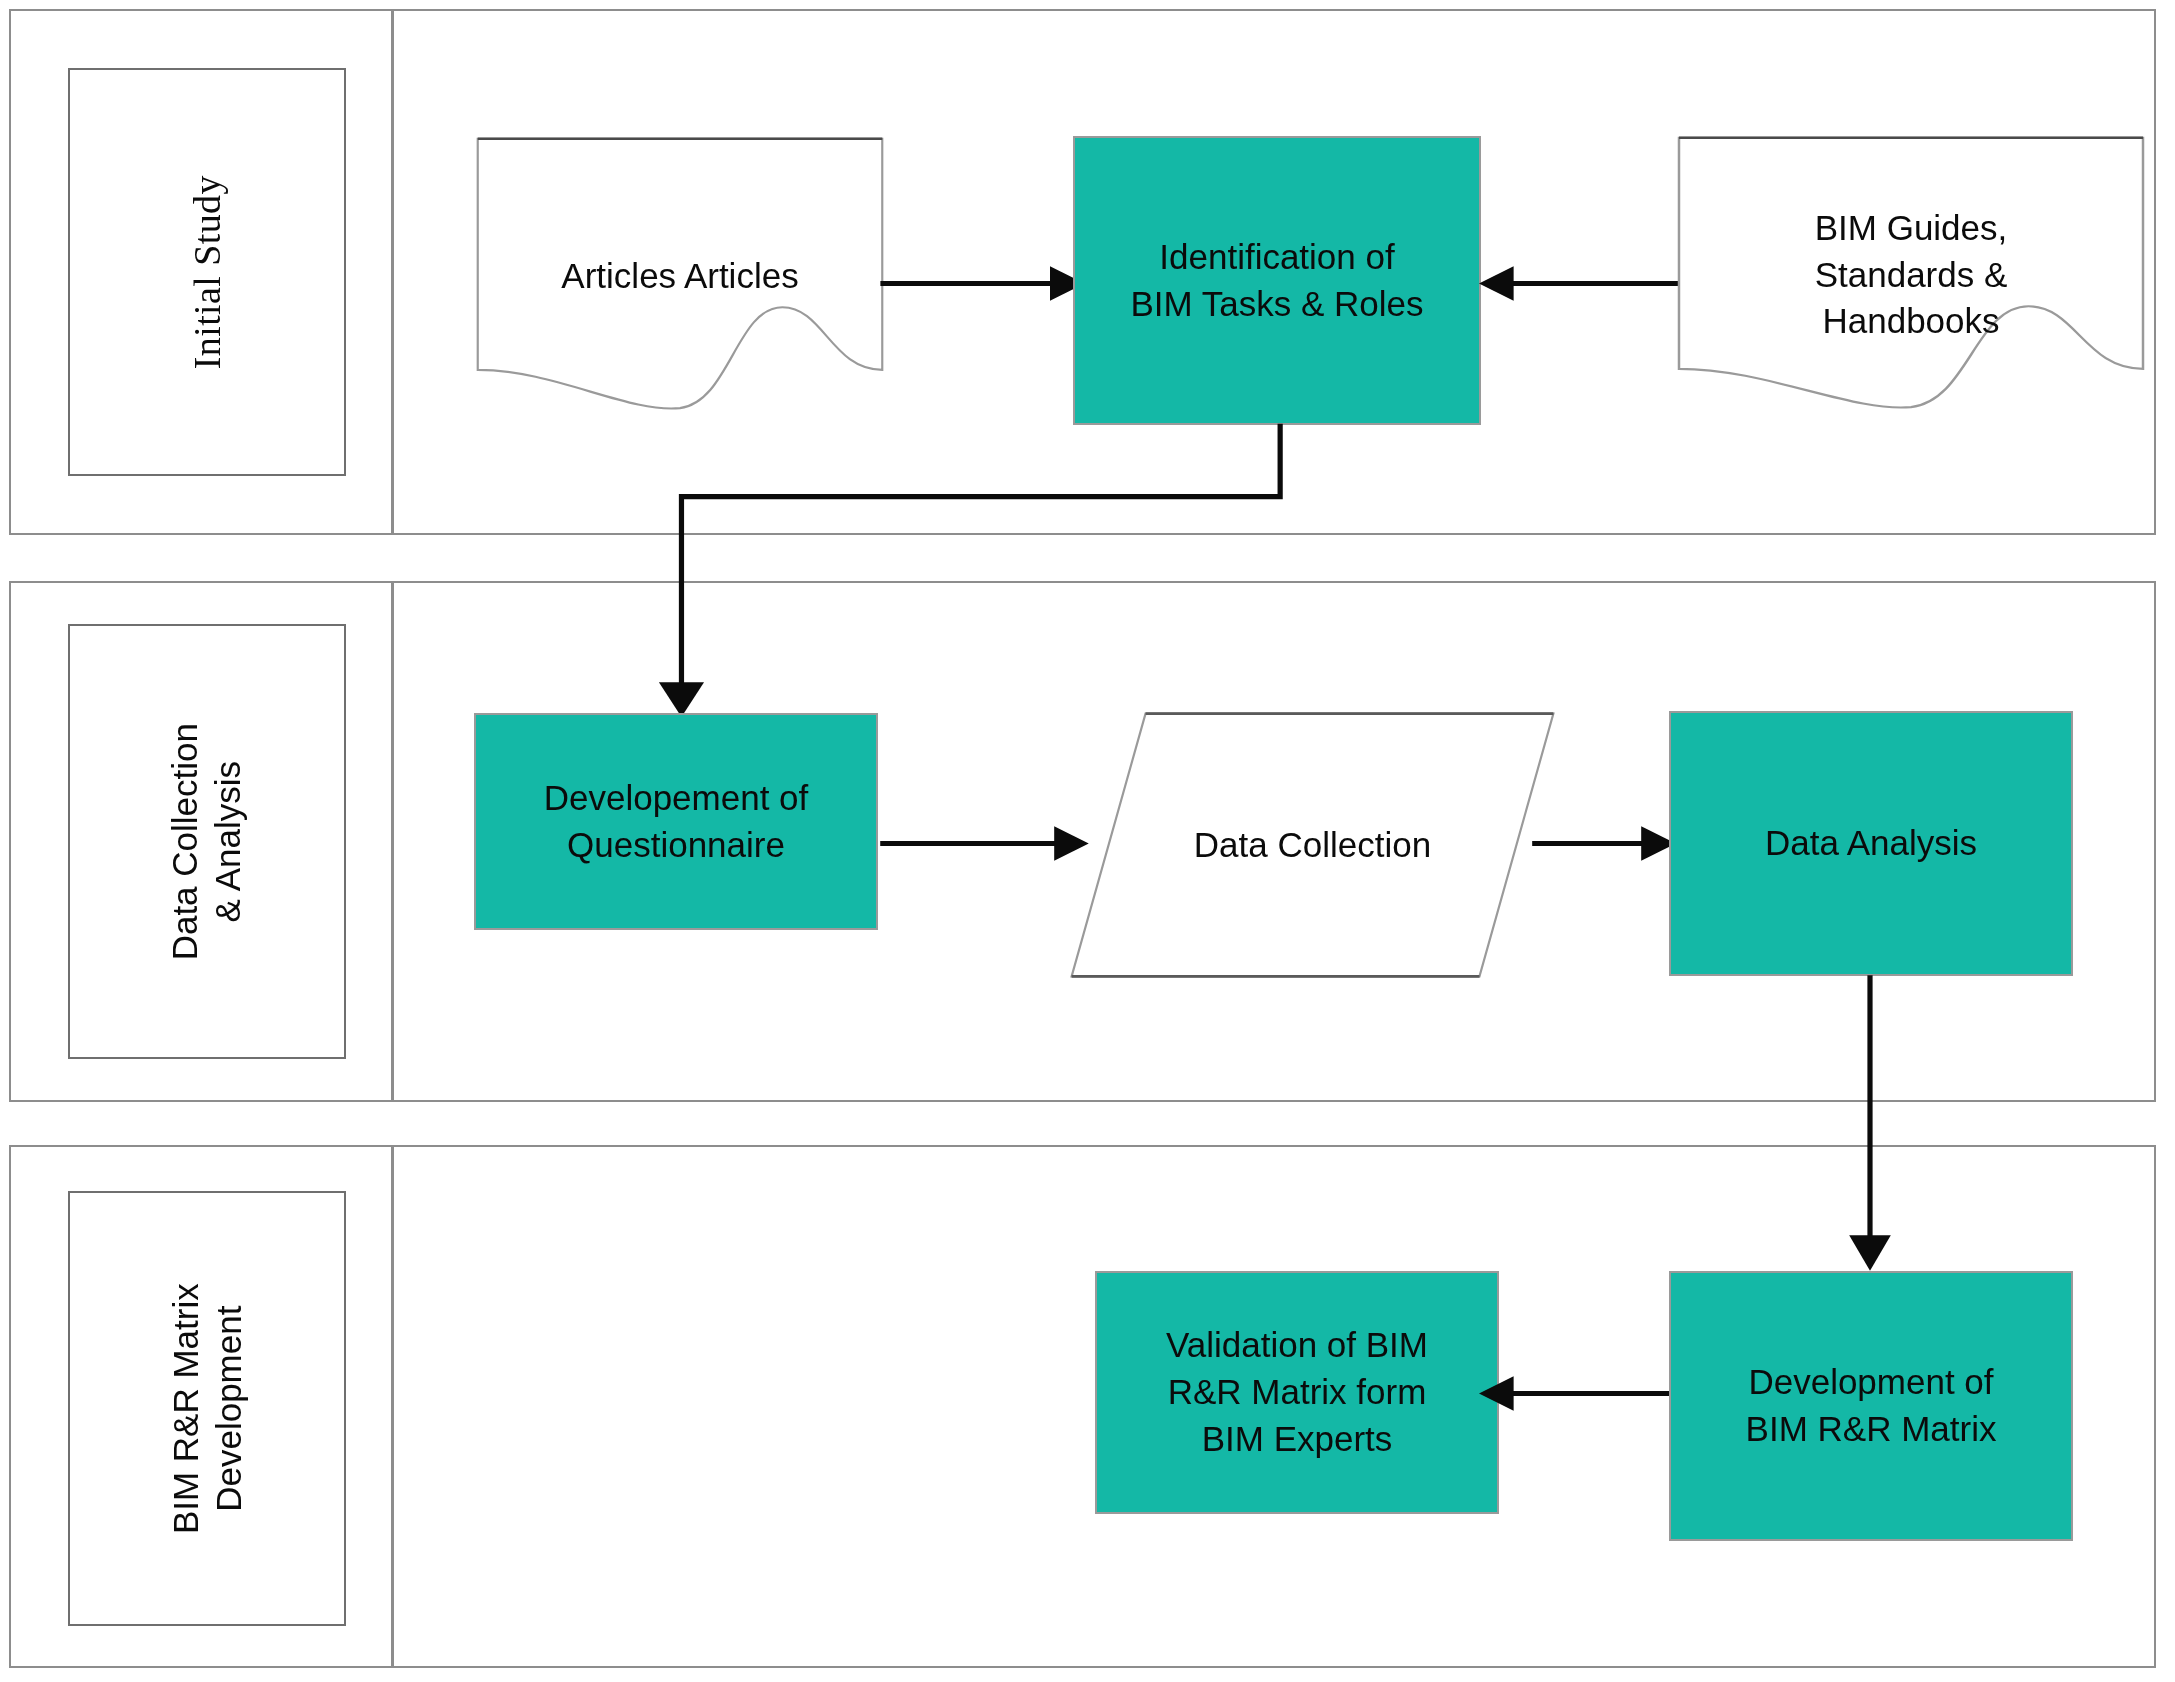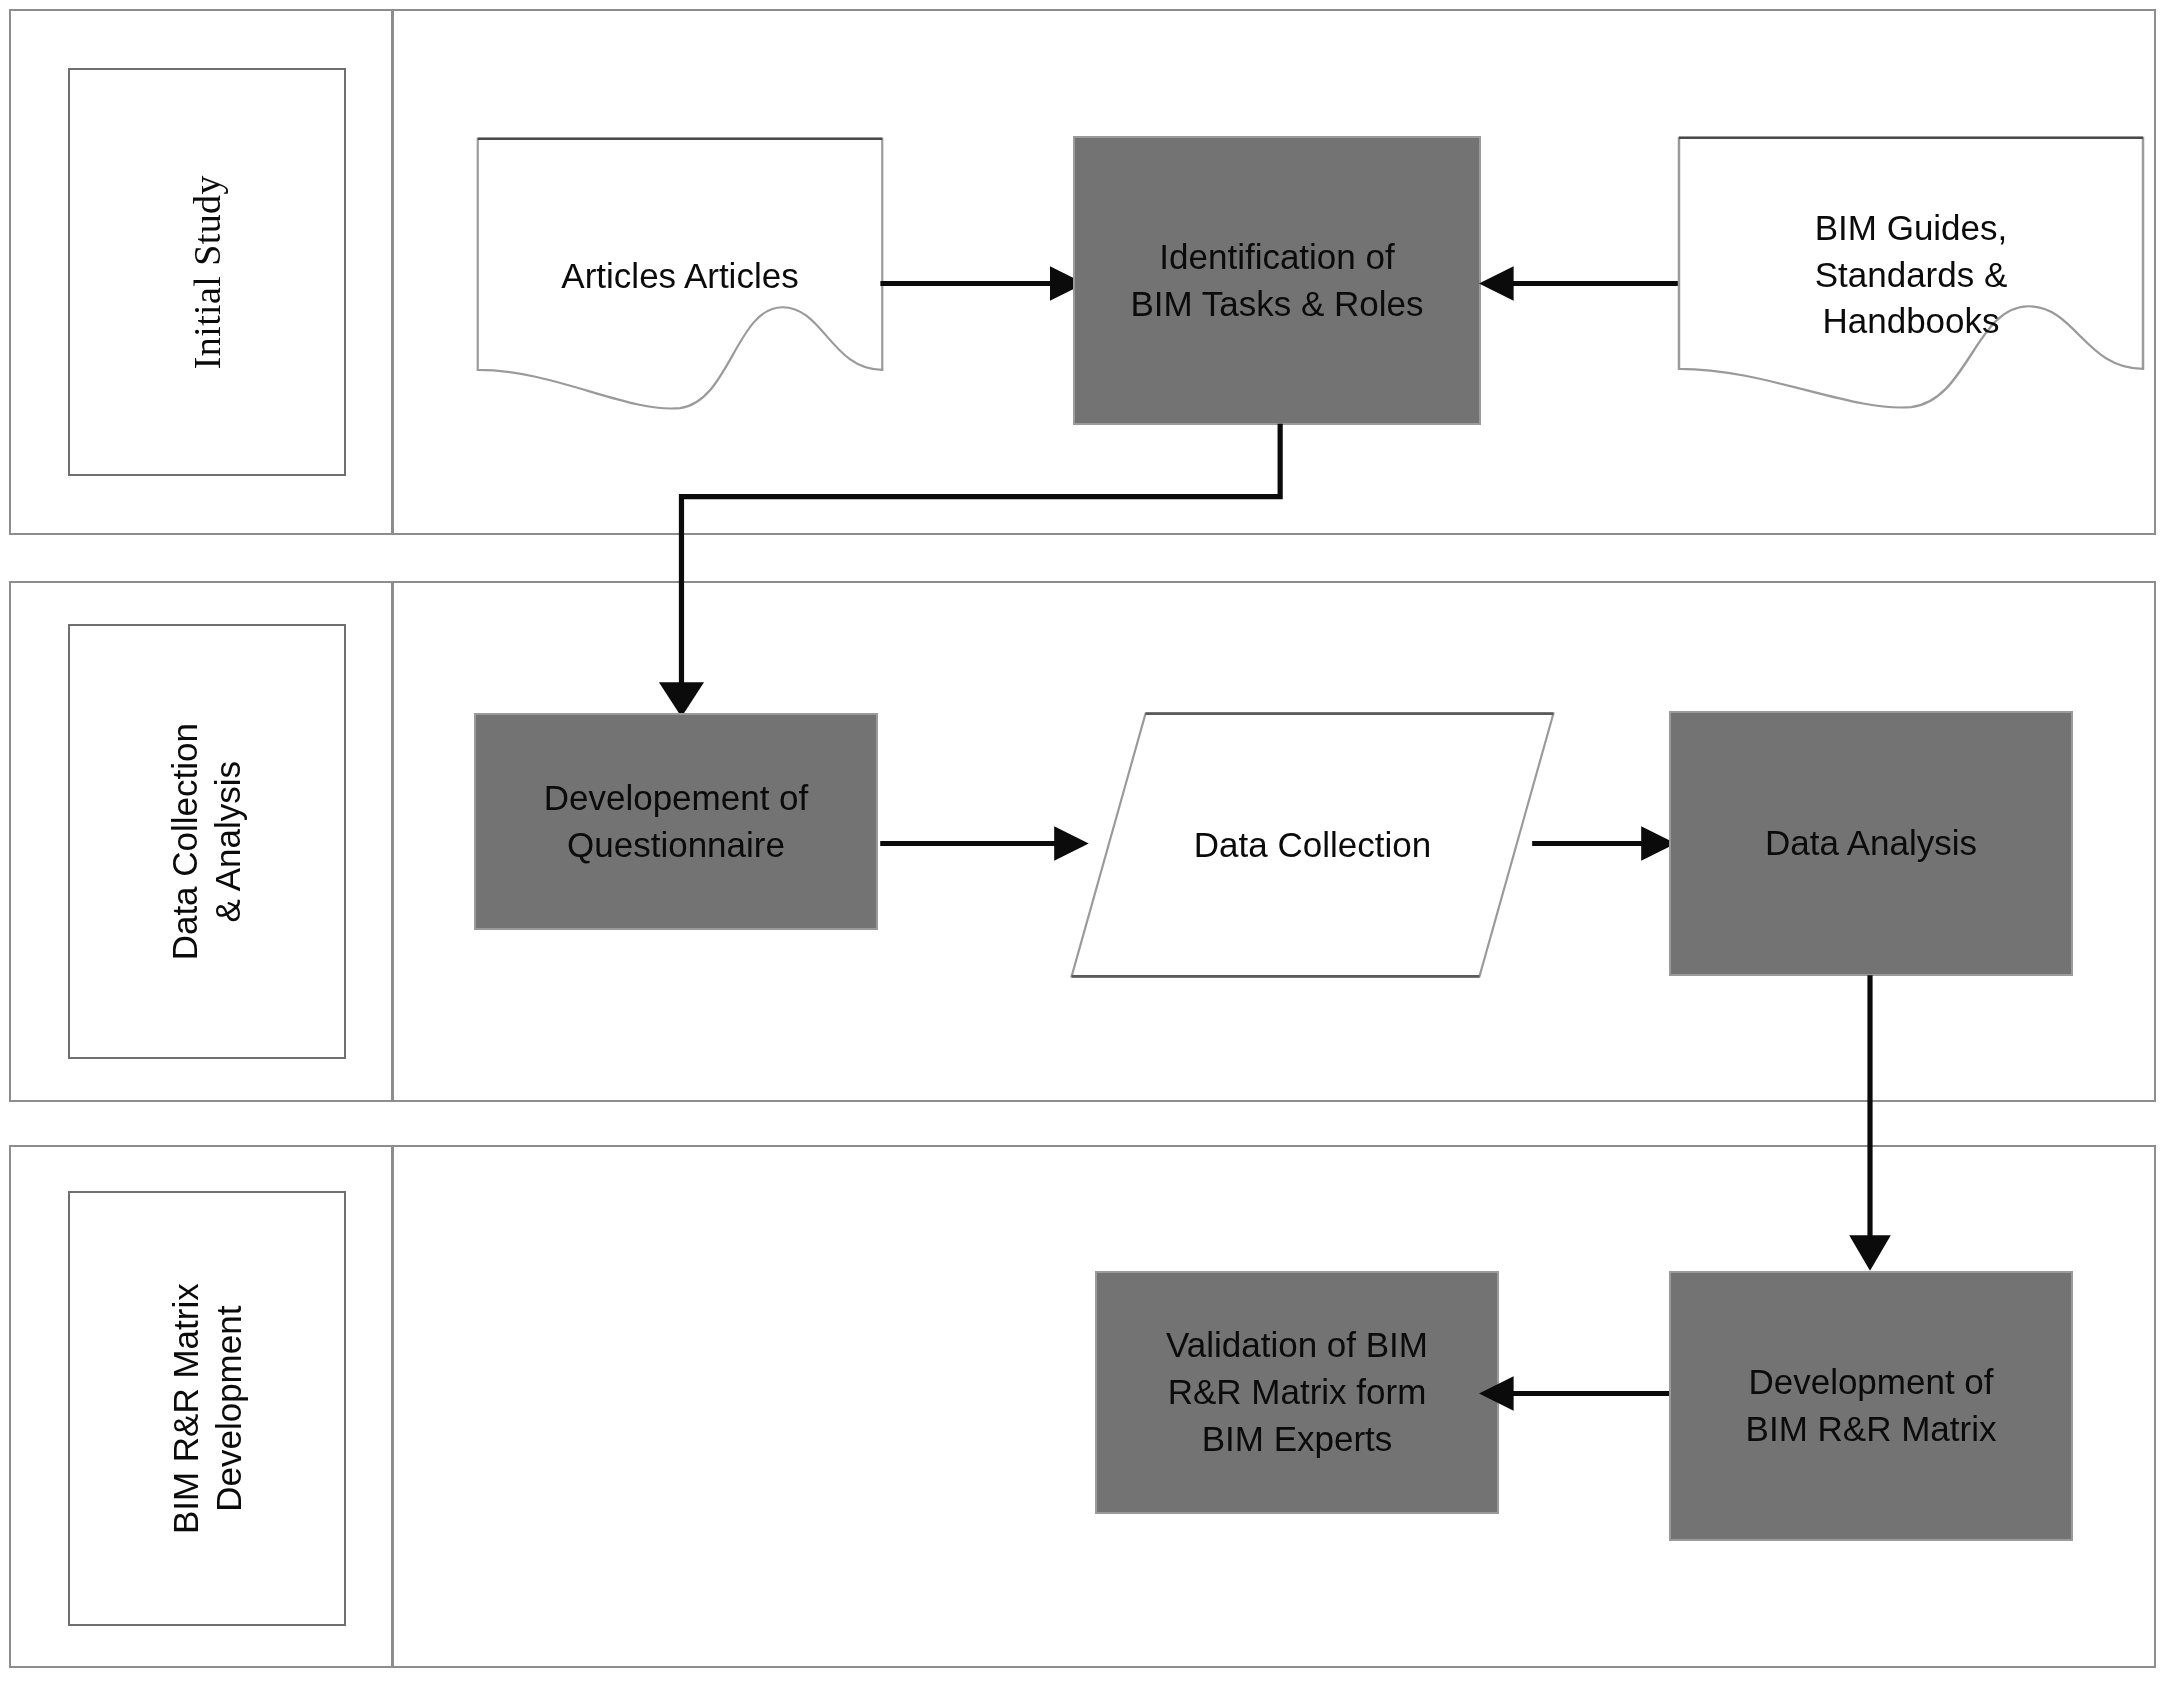--- a/index.html
+++ b/index.html
@@ -59,21 +59,21 @@
     justify-content:center;
     text-align:center;
     font-size:35px;
     line-height:1.34;
     color:#0b0b0b;
     white-space:pre-line;
     padding:0 12px;
   }
   .node.rect{
     border:2.6px solid #9a9a9a;
-    background:#737373;
+    background:#14b8a6;
   }
   .node .nlabel{pointer-events:none;}
 
   
   .shape-svg{
     position:absolute;
     left:0; top:0;
     width:100%;
     height:100%;
     overflow:visible;

